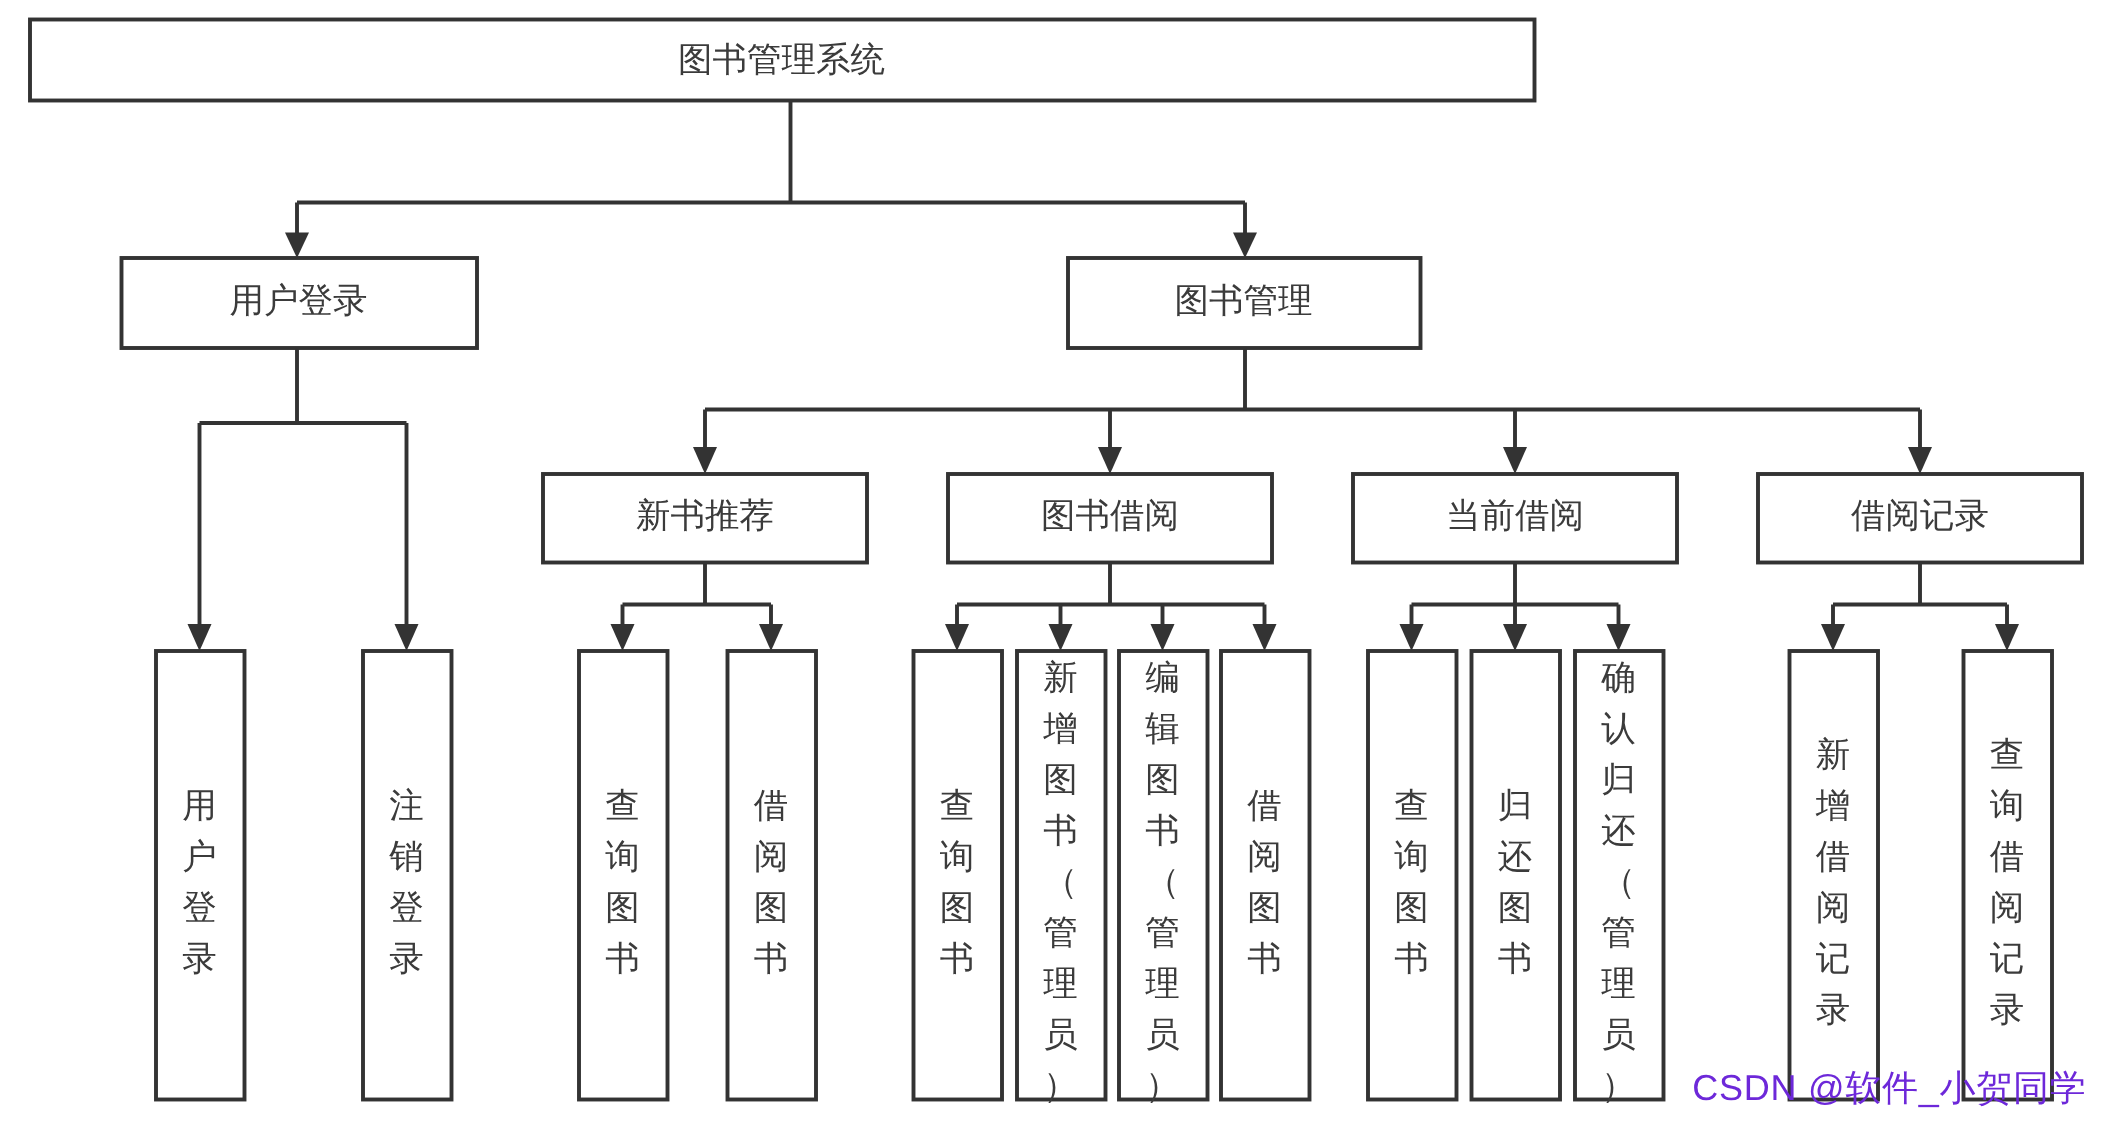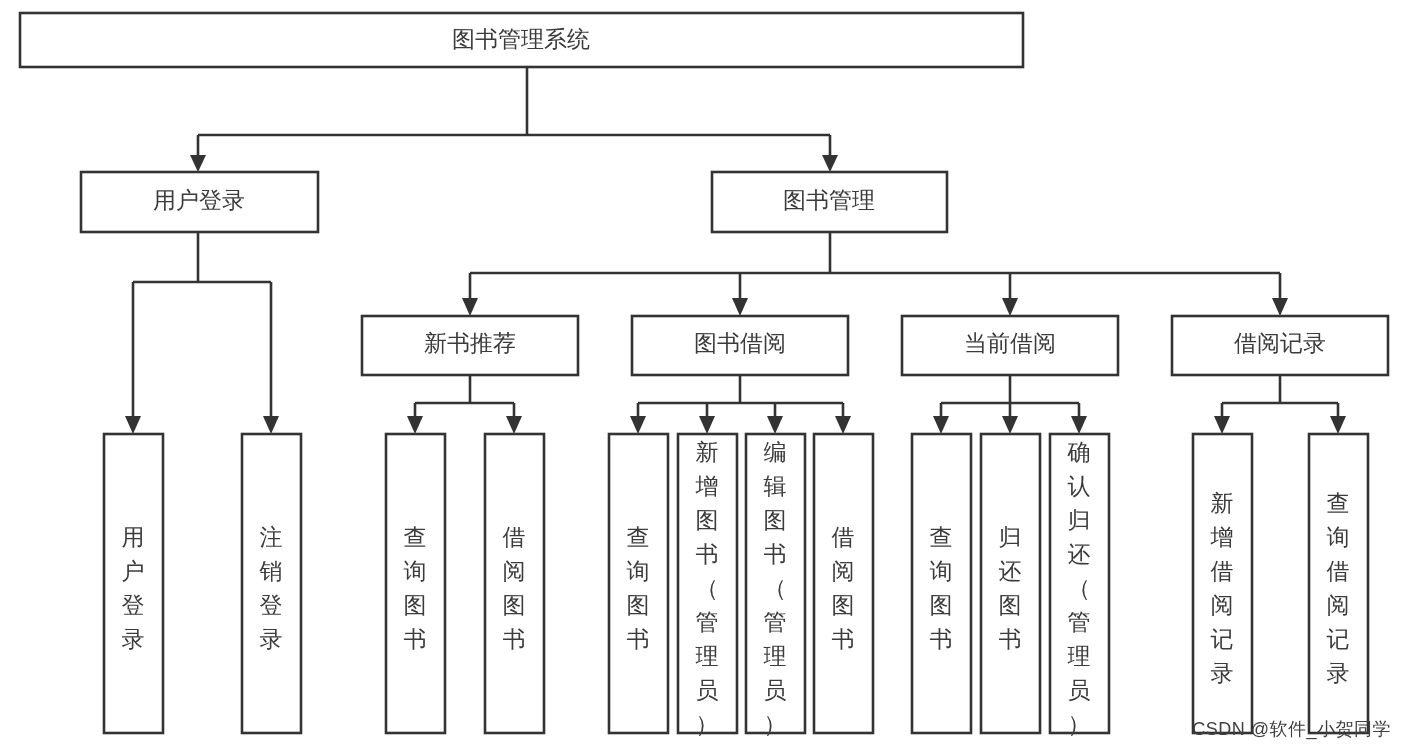--- a/index.html
+++ b/index.html
@@ -50,22 +50,22 @@
     stroke-linecap: butt;
   }
   .arrowhead {
     fill: #333333;
     stroke: none;
   }
   .watermark {
     position: absolute;
     right: 14px;
     bottom: 6px;
-    color: #404040;
-    font-size: 18px;
+    color: #6d28d9;
+    font-size: 24px;
     font-family: "Liberation Sans", "DejaVu Sans", sans-serif;
     letter-spacing: 0.5px;
     white-space: nowrap;
     user-select: none;
   }
 </style>
 </head>
 <body>
 
 <div id="stage">

